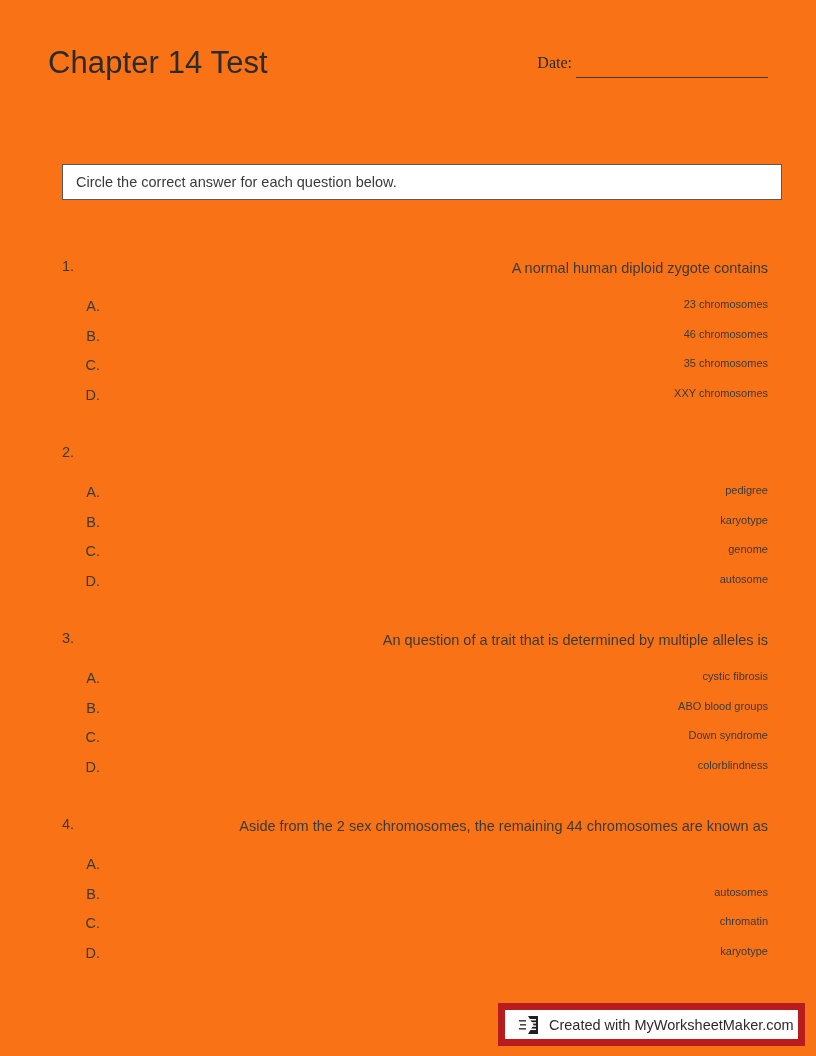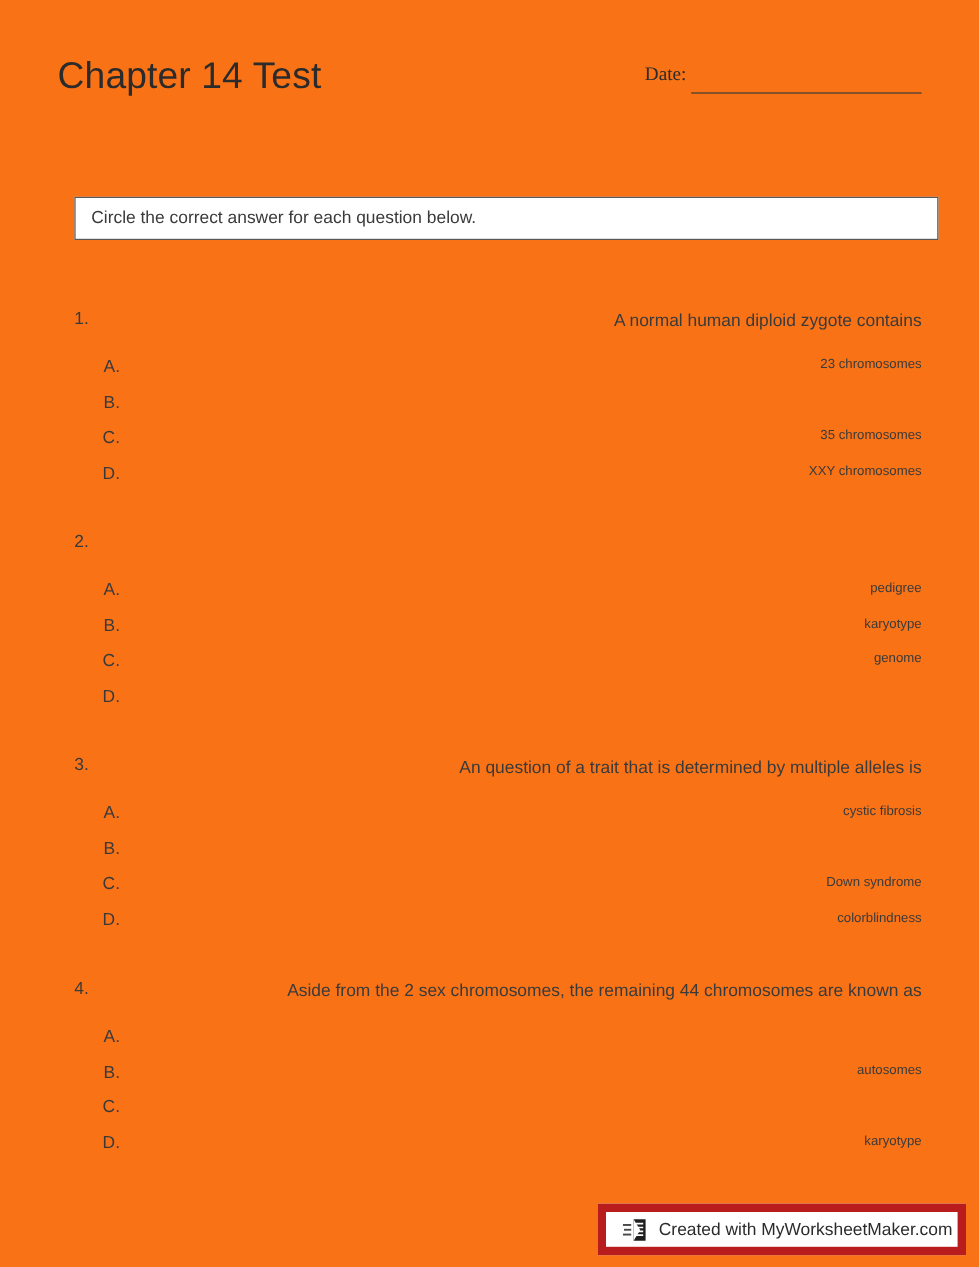--- a/index.html
+++ b/index.html
@@ -212,20 +212,21 @@
         <span class="question-number">1.</span>
         <span class="question-text">A normal human diploid zygote contains</span>
       </div>
       <ul class="options">
         <li class="option-row">
           <span class="option-letter">A.</span>
           <span class="option-text">23 chromosomes</span>
         </li>
         <li class="option-row">
           <span class="option-letter">B.</span>
+          <span class="option-text">46 chromosomes</span>
         </li>
         <li class="option-row">
           <span class="option-letter">C.</span>
           <span class="option-text">35 chromosomes</span>
         </li>
         <li class="option-row">
           <span class="option-letter">D.</span>
           <span class="option-text">XXY chromosomes</span>
         </li>
       </ul>
@@ -243,36 +244,38 @@
         <li class="option-row">
           <span class="option-letter">B.</span>
           <span class="option-text">karyotype</span>
         </li>
         <li class="option-row">
           <span class="option-letter">C.</span>
           <span class="option-text">genome</span>
         </li>
         <li class="option-row">
           <span class="option-letter">D.</span>
+          <span class="option-text">autosome</span>
         </li>
       </ul>
     </div>
 
     <div class="question-block">
       <div class="question-head">
         <span class="question-number">3.</span>
         <span class="question-text">An question of a trait that is determined by multiple alleles is</span>
       </div>
       <ul class="options">
         <li class="option-row">
           <span class="option-letter">A.</span>
           <span class="option-text">cystic fibrosis</span>
         </li>
         <li class="option-row">
           <span class="option-letter">B.</span>
+          <span class="option-text">ABO blood groups</span>
         </li>
         <li class="option-row">
           <span class="option-letter">C.</span>
           <span class="option-text">Down syndrome</span>
         </li>
         <li class="option-row">
           <span class="option-letter">D.</span>
           <span class="option-text">colorblindness</span>
         </li>
       </ul>
@@ -286,20 +289,21 @@
       <ul class="options">
         <li class="option-row">
           <span class="option-letter">A.</span>
         </li>
         <li class="option-row">
           <span class="option-letter">B.</span>
           <span class="option-text">autosomes</span>
         </li>
         <li class="option-row">
           <span class="option-letter">C.</span>
+          <span class="option-text">chromatin</span>
         </li>
         <li class="option-row">
           <span class="option-letter">D.</span>
           <span class="option-text">karyotype</span>
         </li>
       </ul>
     </div>
 
   </div>
 

